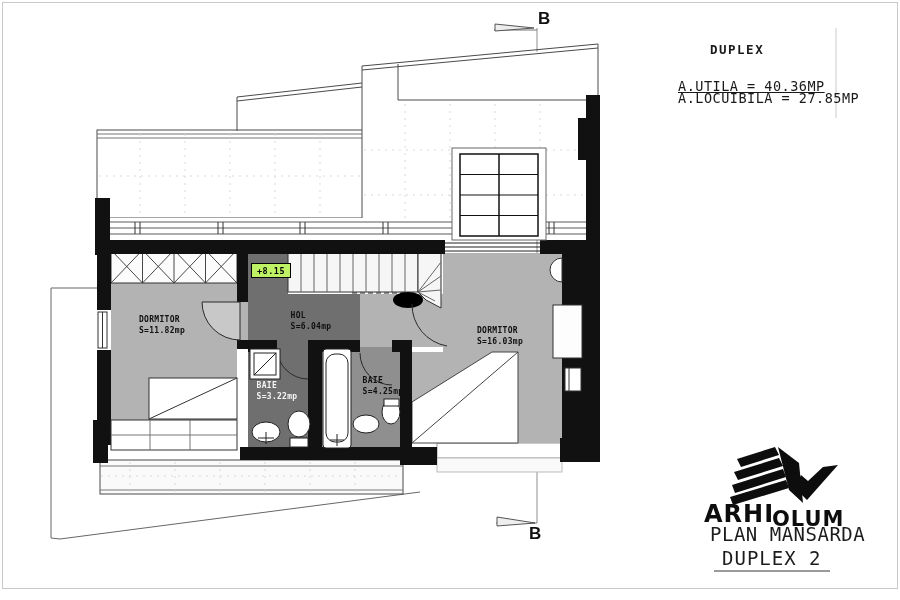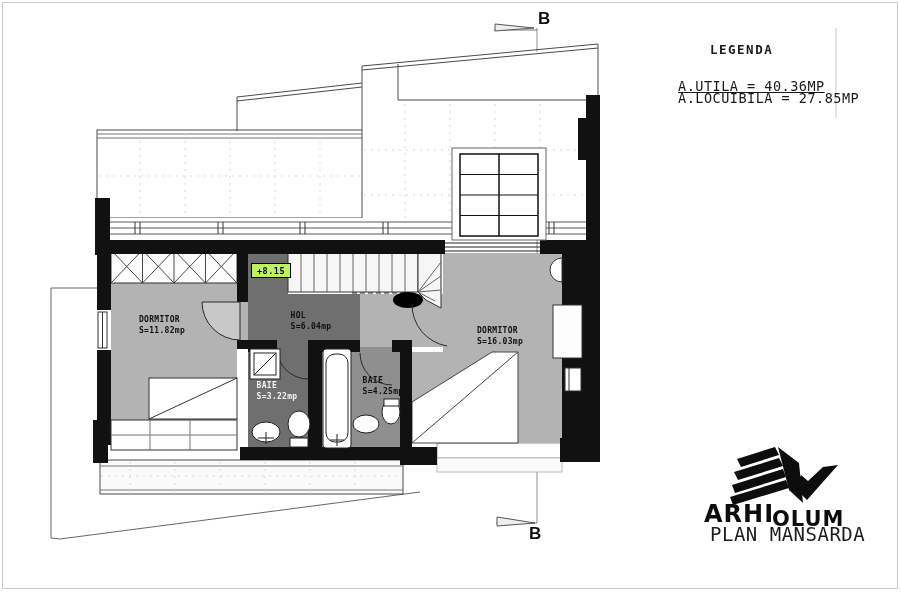--- a/index.html
+++ b/index.html
@@ -273,21 +273,21 @@
       <polygon points="734,472 779,458 783,466 738,480" fill="#0d0d0d"></polygon>
       <polygon points="732,485 783,469 786,477 735,493" fill="#0d0d0d"></polygon>
       <polygon points="730,497 786,480 789,488 733,505" fill="#0d0d0d"></polygon>
       <polygon points="778,447 799,463 803,503 789,490" fill="#0d0d0d"></polygon>
       <polygon points="795,488 807,500 838,465 823,467 808,481 801,475" fill="#0d0d0d"></polygon>
       <text x="704" y="522" class="logo-word">ARHI</text>
       <text x="772" y="526" class="logo-word" style="font-size:21px">OLUM</text>
     </g>
   </svg>
 
-  <div class="legend" id="legend-title">LEGENDA</div>
+  <div class="legend" id="legend-title">DUPLEX</div>
   <div class="legend" id="legend-l1">A.UTILA = 40.36MP</div>
   <div class="legend" id="legend-l2">A.LOCUIBILA = 27.85MP</div>
 
   <div class="sec-label" style="left:538px;top:9px">B</div>
   <div class="sec-label" style="left:529px;top:524px">B</div>
 
   <div class="level-box">+8.15</div>
 
   <div class="room-label" style="left:162px;top:314px">
     <span style="display:block">DORMITOR</span>
@@ -304,13 +304,14 @@
   <div class="room-label light" style="left:277px;top:380px">
     <span style="display:block">BAIE</span>
     <span style="display:block">S=3.22mp</span>
   </div>
   <div class="room-label" style="left:383px;top:375px">
     <span style="display:block">BAIE</span>
     <span style="display:block">S=4.25mp</span>
   </div>
 
   <div id="plan-title">PLAN MANSARDA</div>
+  <div id="plan-subtitle">DUPLEX 2</div>
 </div>
 
 </body></html>

